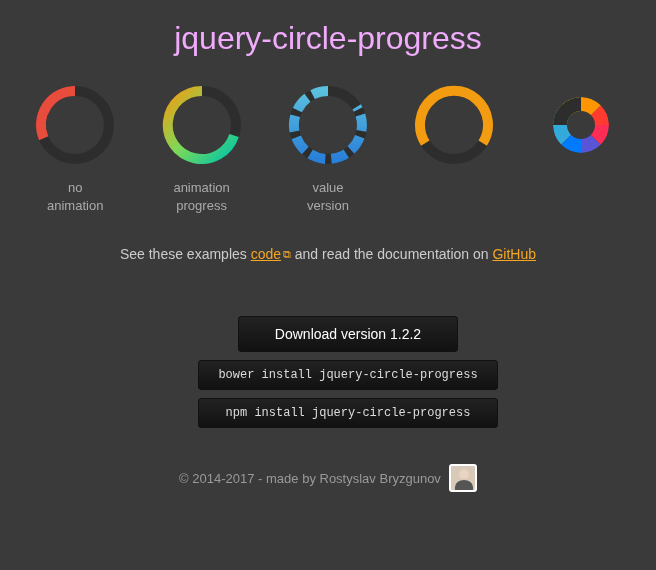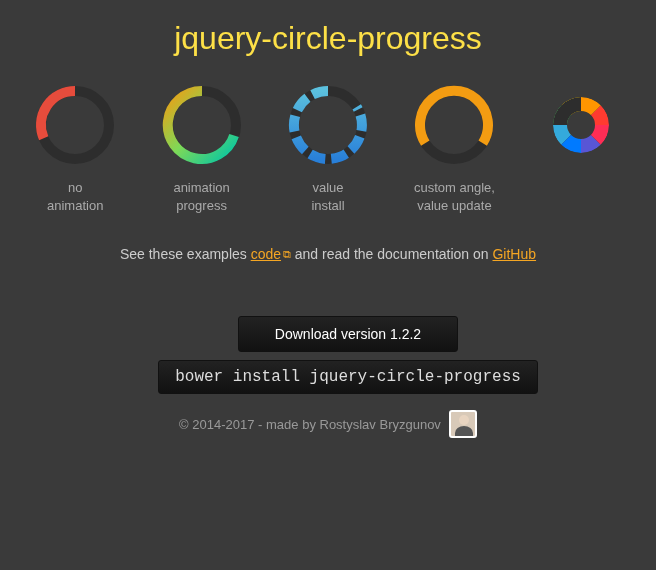--- a/index.html
+++ b/index.html
@@ -5,21 +5,21 @@
   * { box-sizing: border-box; margin: 0; padding: 0; }
   body {
     width: 656px;
     height: 570px;
     background: #3a3a3a;
     font-family: Arial, Helvetica, sans-serif;
     color: #ccc;
     overflow: hidden;
   }
   .page-title {
-    color: #fde047;
+    color: #f0abfc;
     font-size: 32px;
     font-weight: normal;
     text-align: center;
     padding: 20px 0 28px;
   }
   .circles {
     display: flex;
     justify-content: center;
     gap: 36px;
     padding: 0 30px;
@@ -70,27 +70,27 @@
     border-radius: 3px;
     color: #fff;
     padding: 9px 20px;
     font-size: 14px;
     cursor: pointer;
     min-width: 220px;
     text-align: center;
   }
   .btn.cmd {
     font-family: "Courier New", monospace;
-    font-size: 16px;
+    font-size: 12px;
     color: #ddd;
     padding: 7px 16px;
     min-width: 300px;
   }
   .footer {
-    margin-top: 16px;
+    margin-top: 36px;
     display: flex;
     justify-content: center;
     align-items: center;
     gap: 8px;
     font-size: 13px;
     color: #999;
   }
   .avatar {
     width: 28px;
     height: 28px;
@@ -154,30 +154,28 @@
       <defs>
         <linearGradient id="g3" x1="0" y1="0" x2="0" y2="1">
           <stop offset="0%" stop-color="#5bc0de"></stop>
           <stop offset="100%" stop-color="#2980d9"></stop>
         </linearGradient>
       </defs>
       <circle cx="40" cy="40" r="34" stroke="#2d2d2d" stroke-width="10" fill="none"></circle>
       <path d="M 40 6 A 34 34 0 1 0 68.7 21.9" stroke="url(#g3)" stroke-width="10" fill="none" stroke-dasharray="16 6"></path>
     </svg>
     <div class="circle-caption">value
-install</div>
+version</div>
   </div>
 
   <div class="circle-item">
     <svg width="80" height="80" viewBox="0 0 80 80">
       <circle cx="40" cy="40" r="34" stroke="#2d2d2d" stroke-width="10" fill="none"></circle>
       <path d="M 11.3 58.1 A 34 34 0 1 1 68.7 58.1" stroke="#f39c12" stroke-width="10" fill="none"></path>
     </svg>
-    <div class="circle-caption">custom angle,
-value update</div>
   </div>
 
   <div class="circle-item">
     <svg width="56" height="56" viewBox="0 0 56 56" style="margin-top:12px">
       <defs>
         <clipPath id="ringClip">
             <path d="M28 0 A28 28 0 1 0 28 56 A28 28 0 1 0 28 0 Z M28 14 A14 14 0 1 1 28 42 A14 14 0 1 1 28 14 Z" fill-rule="evenodd"></path>
           </clipPath>
       </defs>
       <g clip-path="url(#ringClip)">
@@ -196,18 +194,19 @@
 
 </div>
 
 <p class="info-line">
   <span>See these examples </span><a href="#"><span>code</span><span class="ext-icon">⧉</span></a><span> and read the documentation on </span><a href="#">GitHub</a>
 </p>
 
 <div class="buttons">
   <button class="btn">Download version 1.2.2</button>
   <button class="btn cmd">bower install jquery-circle-progress</button>
+  <button class="btn cmd">npm install jquery-circle-progress</button>
 </div>
 
 <div class="footer">
   <span>© 2014-2017 - made by Rostyslav Bryzgunov</span>
   <span class="avatar"></span>
 </div>
 
 </body></html>

